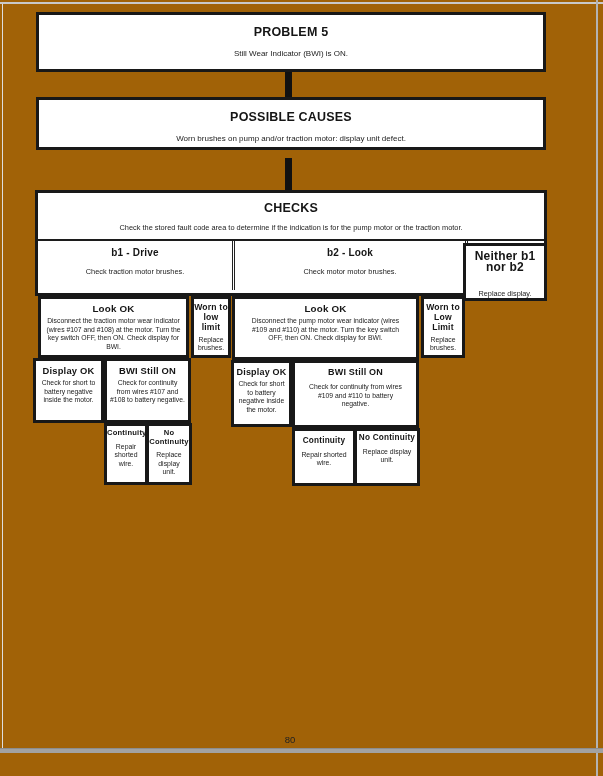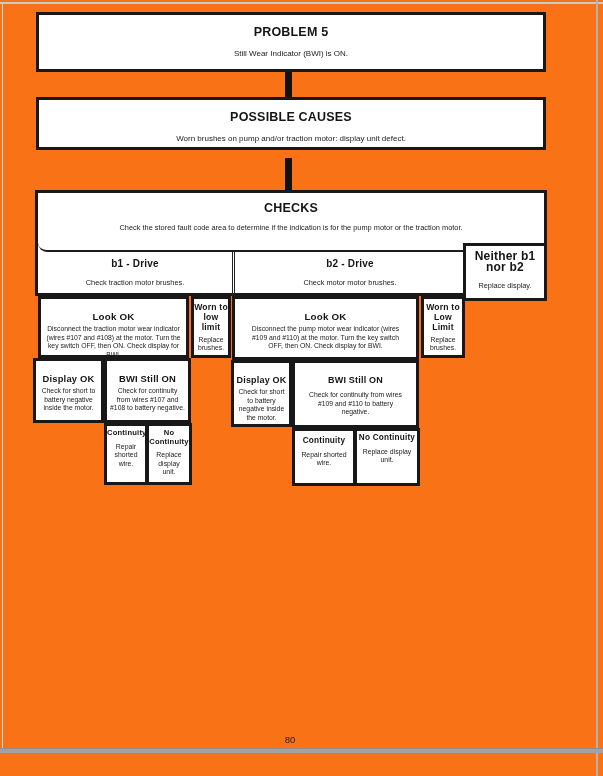--- a/index.html
+++ b/index.html
@@ -6,21 +6,21 @@
   html, body { background: #ffffff; }
   body {
     width: 603px; height: 776px;
     font-family: "Liberation Sans", sans-serif;
     color: #151515;
     position: relative;
     overflow: hidden;
   }
   .page {
     position: relative; width: 603px; height: 776px;
-    background: #f97316;
+    background: #a16207;
   }
   
   .scan-top-line   { position:absolute; left:0; top:2px; width:603px; height:2px; background:#c9c9c9; }
   .scan-left-line  { position:absolute; left:2px; top:4px; width:1px; height:744px; background:#dedede; }
   .scan-right-line { position:absolute; left:596px; top:0; width:2px; height:776px; background:#b3b3b3; }
   .scan-bottom-band{ position:absolute; left:0; top:748px; width:603px; height:5px; background:#a2a2a2; border-top:1px solid #8d8d8d; }
 
   .box {
     position: absolute; background: #fff;
     border: 3px solid #181818;
@@ -28,41 +28,41 @@
 
   .hd  { font-weight: bold; text-align: center; letter-spacing: 0.2px; }
   .bd  { text-align: center; color: #222; }
 
   .banner .hd { font-size: 12.5px; padding-top: 10px; }
   .banner .bd { font-size: 8px; margin-top: 10px; }
 
   .connector { position: absolute; width: 7px; background: #111; }
 
   
-  .checks-head { height: 59px; border-bottom: 2px solid #1c1c1c; border-radius: 9px; }
+  .checks-head { height: 48px; border-bottom: 2px solid #1c1c1c; }
   .checks-head .hd { font-size: 12.5px; padding-top: 8px; }
   .checks-head .bd { font-size: 7.4px; margin-top: 8px; }
   .checks-row { display: flex; height: 49px; }
   .cell { padding-top: 6px; }
   .cell-b1 { width: 197px; border-right: 3px double #222; }
   .cell-b2 { width: 233px; border-right: 3px double #222; }
   .cell .hd { font-size: 10px; }
   .cell .bd { font-size: 7.4px; margin-top: 9px; }
 
-  .subbox .hd { font-size: 9.8px; padding-top: 12px; }
+  .subbox .hd { font-size: 9.8px; padding-top: 4px; }
   .subbox .bd { font-size: 6.8px; line-height: 8.6px; margin-top: 3px; padding: 0 3px; }
 
   .narrow .hd { font-size: 8.6px; line-height: 10px; padding-top: 3px; }
   .narrow .bd { font-size: 6.8px; line-height: 8.2px; margin-top: 4px; padding: 0 1px; }
 
   .leaf .hd { font-size: 7.6px; line-height: 8.6px; padding-top: 3px; }
   .leaf .bd { font-size: 6.9px; line-height: 8.6px; margin-top: 5px; padding: 0 2px; }
 
   .neither .hd { font-size: 12px; line-height: 11px; padding-top: 5px; }
-  .neither .bd { font-size: 7.3px; margin-top: 8px; }
+  .neither .bd { font-size: 7.3px; margin-top: 16px; }
 
   .page-number {
     position: absolute; left: 270px; top: 734px; width: 40px;
     text-align: center; font-size: 9.5px; color: #222;
   }
 </style>
 </head>
 <body>
 
 <div class="page">
@@ -90,21 +90,21 @@
     <div class="checks-head">
       <div class="hd">CHECKS</div>
       <div class="bd">Check the stored fault code area to determine if the indication is for the pump motor or the traction motor.</div>
     </div>
     <div class="checks-row">
       <div class="cell cell-b1">
         <div class="hd">b1 - Drive</div>
         <div class="bd">Check traction motor brushes.</div>
       </div>
       <div class="cell cell-b2">
-        <div class="hd">b2 - Drive</div>
+        <div class="hd">b2 - Look</div>
         <div class="bd">Check motor motor brushes.</div>
       </div>
     </div>
   </div>
 
   <div class="box neither" style="left:463px; top:243px; width:84px; height:58px;">
     <div class="hd">Neither b1 nor b2</div>
     <div class="bd">Replace display.</div>
   </div>
 

